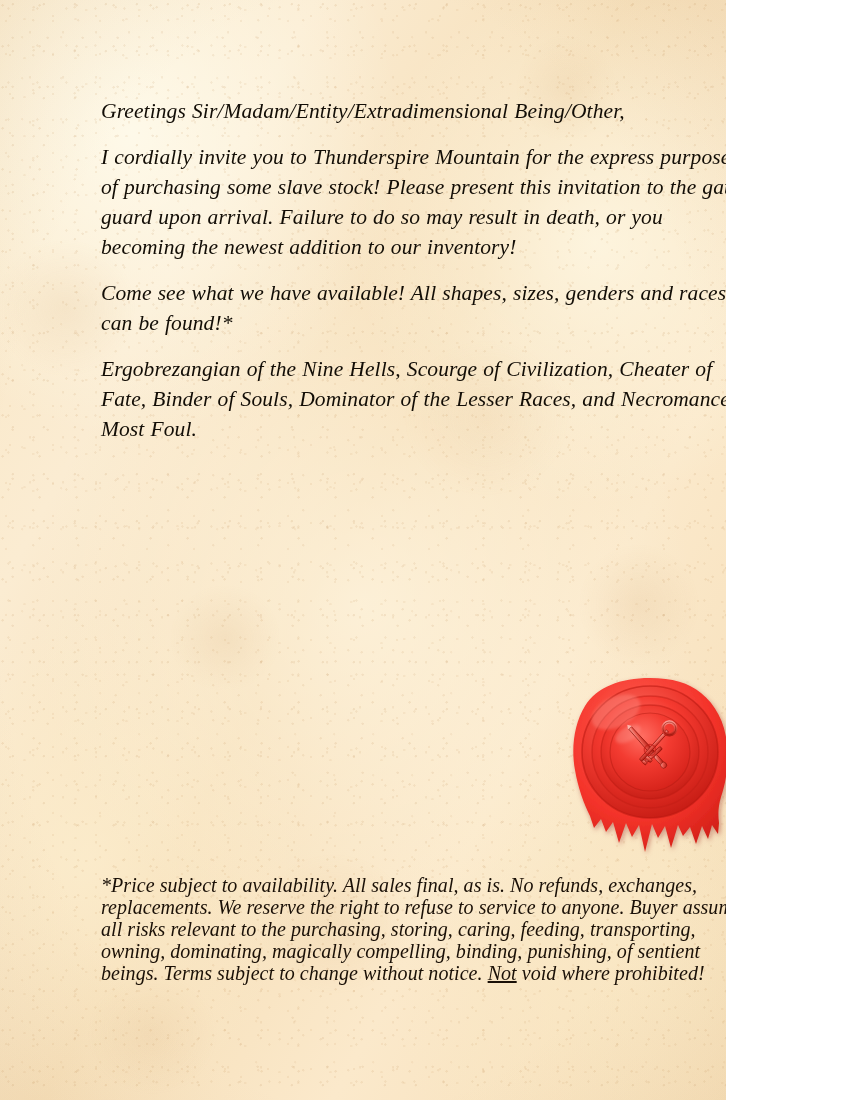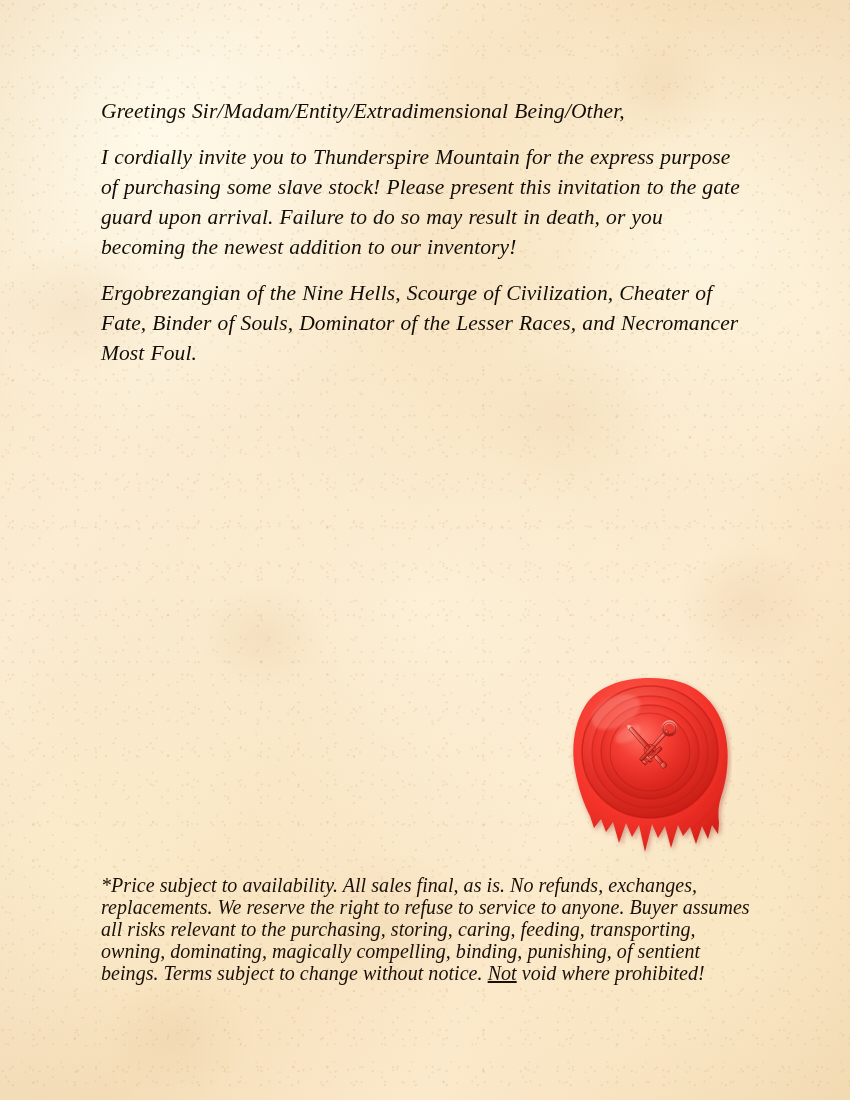--- a/index.html
+++ b/index.html
@@ -11,21 +11,21 @@
   body {
     width: 850px;
     height: 1100px;
     overflow: hidden;
     font-family: "Liberation Serif", "DejaVu Serif", serif;
   }
 
   
   .page {
     position: relative;
-    width: 850px;
+    width: 726px;
     height: 1100px;
     box-sizing: border-box;
     background-color: #a16207;
     overflow: hidden;
   }
 
   
   .parchment-base {
     position: absolute;
     inset: 0;
@@ -151,20 +151,21 @@
   <div class="parchment-base"></div>
   <div class="parchment-blotch"></div>
   <div class="parchment-grain"></div>
   <div class="parchment-vignette"></div>
 
   <div class="content">
     <p class="body-para">Greetings Sir/Madam/Entity/Extradimensional Being/Other,</p>
 
     <p class="body-para">I cordially invite you to Thunderspire Mountain for the express purpose of purchasing some slave stock! Please present this invitation to the gate guard upon arrival. Failure to do so may result in death, or you becoming the newest addition to our inventory!</p>
 
+    <p class="body-para">Come see what we have available! All shapes, sizes, genders and races can be found!*</p>
 
 
     <p class="body-para">Ergobrezangian of the Nine Hells, Scourge of Civilization, Cheater of Fate, Binder of Souls, Dominator of the Lesser Races, and Necromancer Most Foul.</p>
   </div>
 
   <div class="seal">
     <svg viewBox="0 0 164 182" xmlns="http://www.w3.org/2000/svg" aria-hidden="true">
       <defs>
         <radialGradient id="waxBody" cx="42%" cy="32%" r="78%">
           <stop offset="0%" stop-color="#ff7468"></stop>

